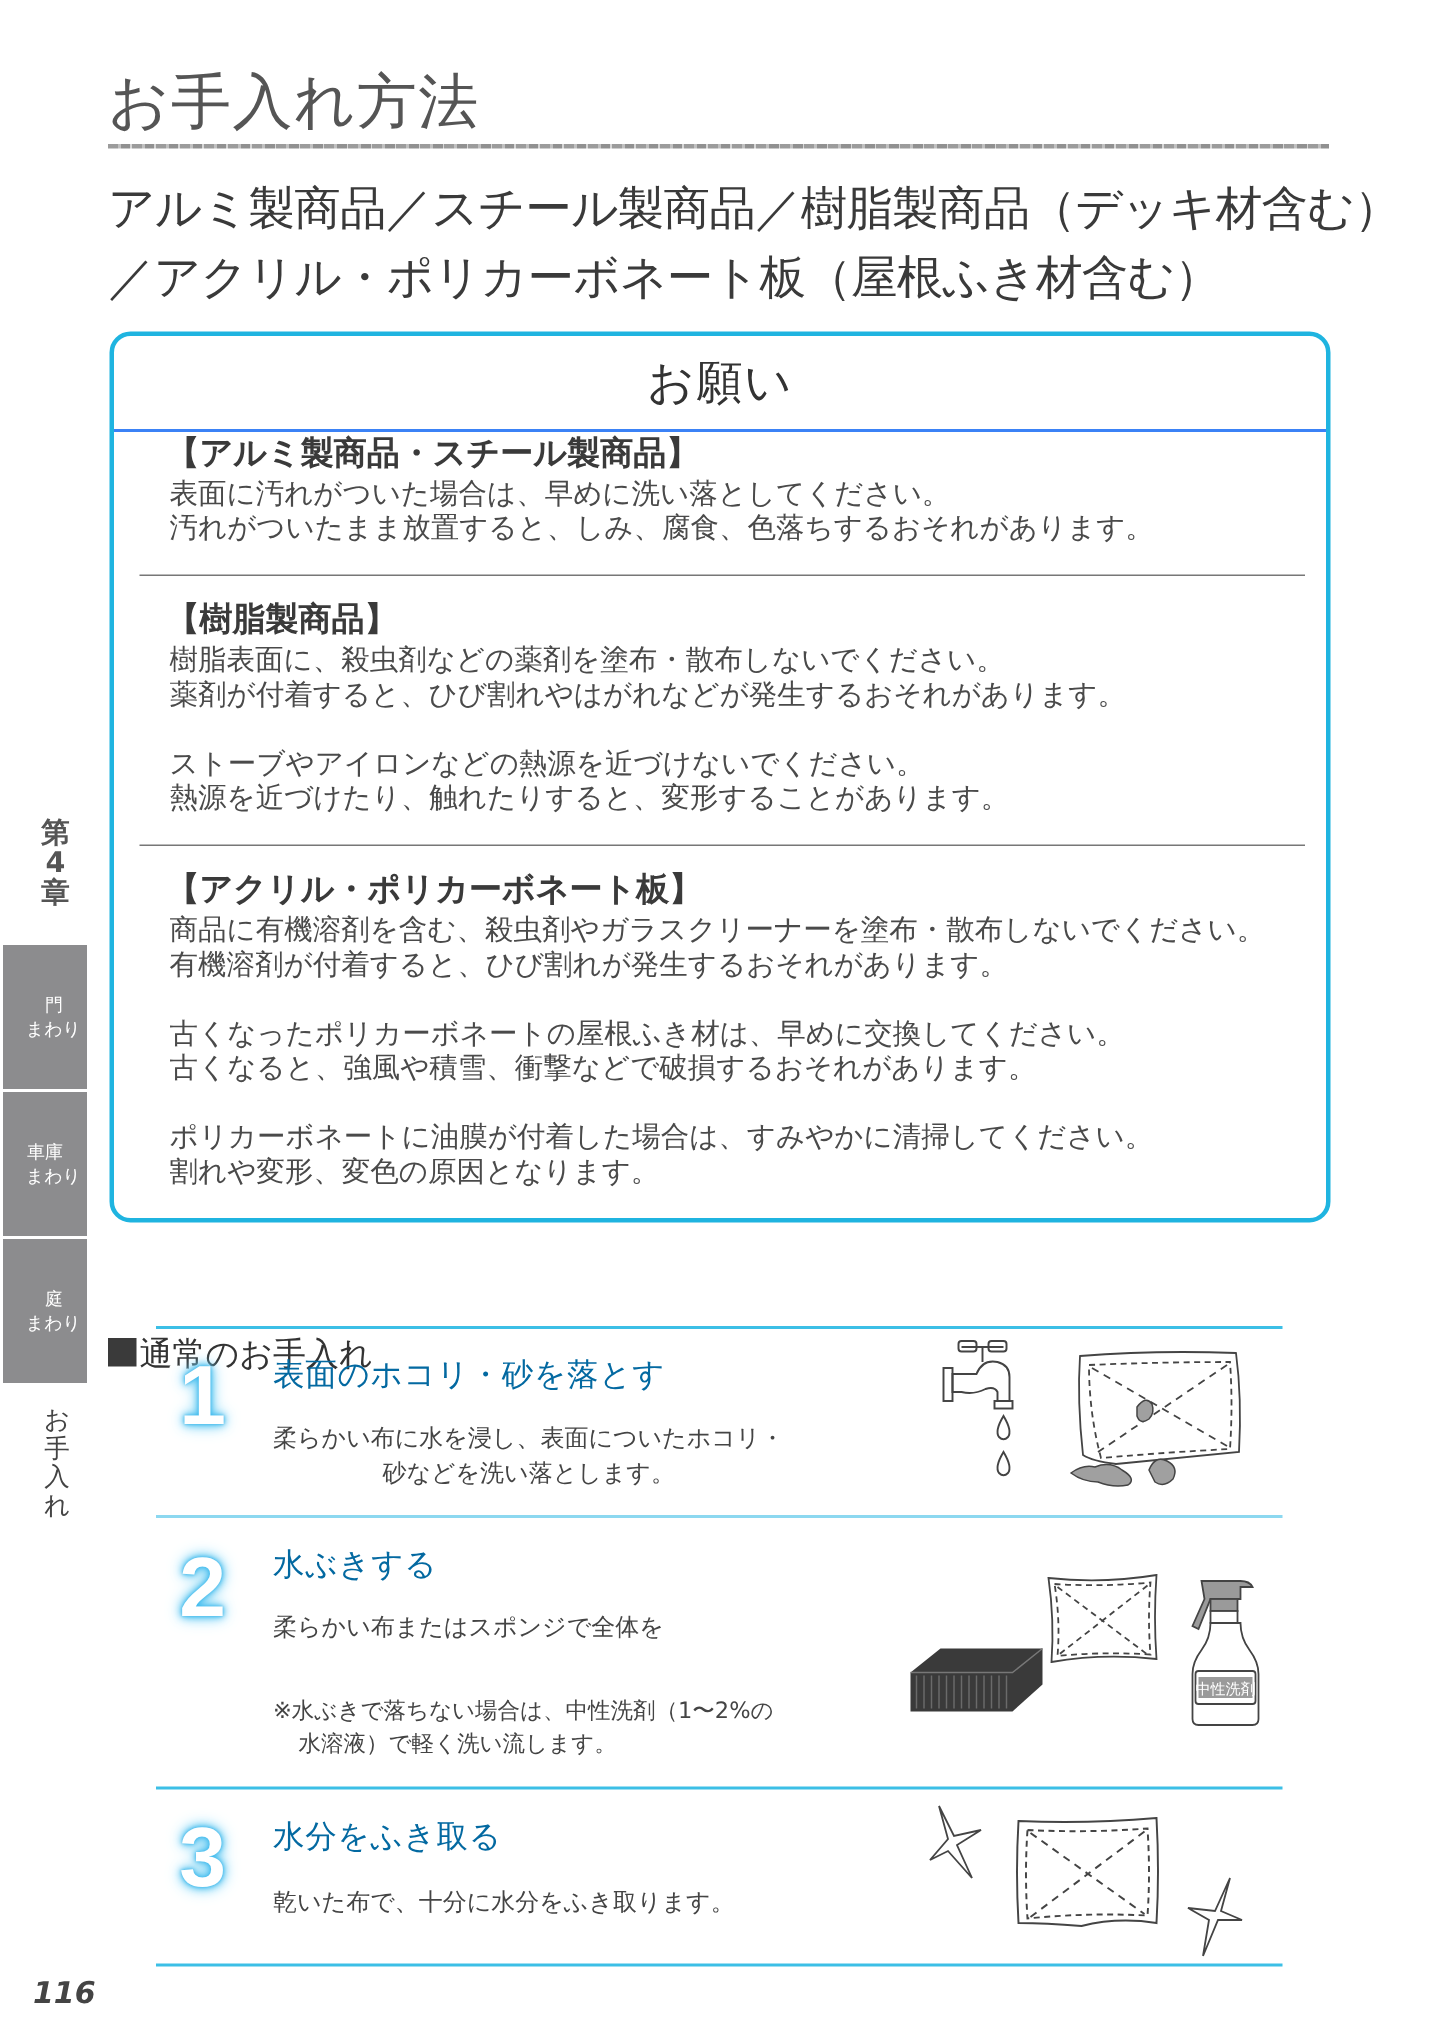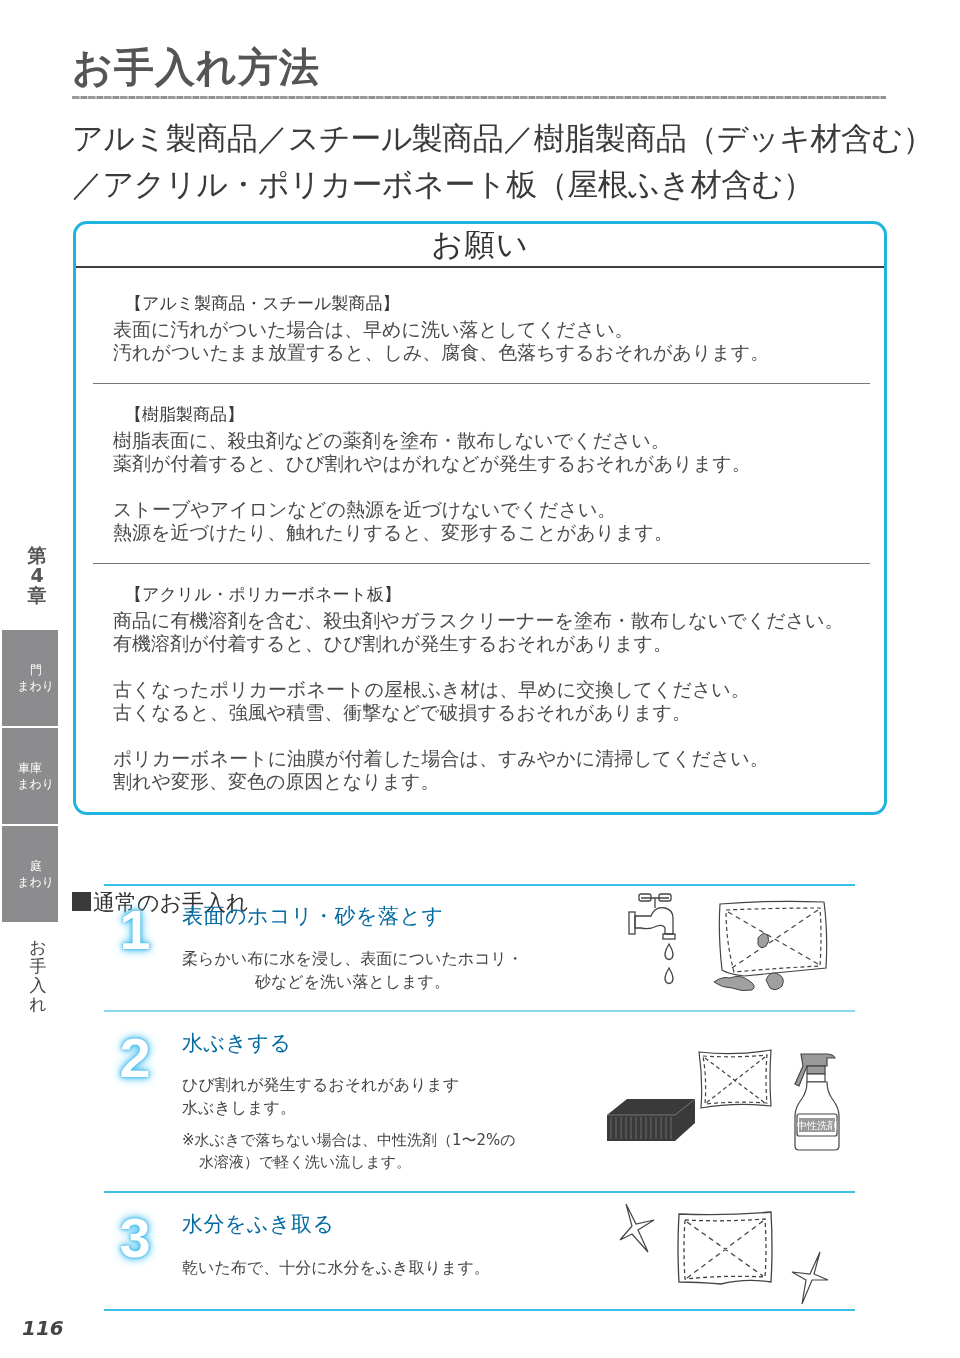--- a/index.html
+++ b/index.html
@@ -1,31 +1,31 @@
 <!DOCTYPE html>
 <html><head>
 <meta charset="utf-8">
 <style>
   * { box-sizing: border-box; margin: 0; padding: 0; }
   html, body { width: 960px; height: 1358px; background: #ffffff; overflow: hidden; }
   body { position: relative; font-family: "DejaVu Sans", "Liberation Sans", sans-serif; color: #3c3c3c; }
 
-  .page-title { position: absolute; left: 72px; top: 40px; font-size: 40px; font-weight: bold; color: #555555; letter-spacing: 1px; }
+  .page-title { position: absolute; left: 72px; top: 40px; font-size: 40px; font-weight: normal; color: #555555; letter-spacing: 1px; }
   .title-rule { position: absolute; left: 72px; top: 96px; width: 814px; height: 3px;
     background: repeating-linear-gradient(90deg, #8a8a8a 0 7px, #b5b5b5 7px 9px, #7d7d7d 9px 15px, #cfcfcf 15px 16px); opacity: .85; }
   .subtitle { position: absolute; left: 72px; font-size: 31px; color: #3a3a3a; white-space: nowrap; letter-spacing: -0.5px; }
   .subtitle.l1 { top: 118px; }
   .subtitle.l2 { top: 164px; }
 
   .notice-box { position: absolute; left: 73px; top: 221px; width: 814px; height: 594px;
     border: 3px solid #1fb4e0; border-radius: 14px; background: #fff; }
-  .notice-header { height: 44px; border-bottom: 2px solid #404040; display: flex; align-items: center; justify-content: center; }
+  .notice-header { height: 64px; border-bottom: 2px solid #3b82f6; display: flex; align-items: center; justify-content: center; }
   .notice-title { font-size: 31px; color: #333; letter-spacing: 1px; }
   .notice-section { position: absolute; left: 17px; width: 778px; }
-  .notice-section .sec-title { font-size: 17px; color: #3a3a3a; margin-left: 32px; height: 30px; line-height: 30px; }
+  .notice-section .sec-title { font-size: 22px; color: #3a3a3a; margin-left: 18px; height: 30px; line-height: 30px; font-weight: bold; }
   .notice-section .para { margin-left: 20px; font-size: 19px; line-height: 23px; color: #4a4a4a; margin-bottom: 23px; }
   .notice-section .para:last-child { margin-bottom: 0; }
   .notice-divider { position: absolute; left: 17px; width: 777px; height: 1px; background: #777; }
 
   .side-chapter { position: absolute; left: 22px; top: 545px; width: 30px; text-align: center; font-size: 19px; font-weight: bold; color: #555; line-height: 20px; }
   .side-tab { position: absolute; left: 2px; width: 56px; height: 96px; background: #8c8c8e; color: #fff; font-size: 12px; text-align: right; padding-right: 4px; display: flex; flex-direction: column; justify-content: center; line-height: 16px; }
   .side-tab .t1 { padding-right: 12px; }
   .side-current { position: absolute; left: 26px; top: 938px; width: 24px; font-size: 17px; color: #444; line-height: 19px; text-align: center; }
 
   .section-heading { position: absolute; left: 72px; top: 888px; font-size: 22px; color: #333; }
@@ -154,22 +154,21 @@
     <path d="M4 84 q8 -6 16 -4 q10 -4 18 2 q10 6 4 10 q-10 2 -20 -2 q-10 0 -18 -6 z"></path>
     <path d="M56 82 q4 -10 12 -6 q8 4 4 12 q-6 6 -12 2 z"></path>
   </g>
 </svg>
 
 <div class="step-rule light" style="top:1010px;"></div>
 
 <div class="step-num" style="top:1026px;">2</div>
 <div class="step-title" style="top:1029px;">水ぶきする</div>
 <div class="step-body" style="top:1073px;">
-  <div>ひび割れが発生するおそれがあります</div>
-  <div>水ぶきします。</div>
+  <div>柔らかい布またはスポンジで全体を</div>
 </div>
 <div class="step-note" style="top:1129px;">
   <div>※水ぶきで落ちない場合は、中性洗剤（1〜2%の</div>
   <div class="indent">水溶液）で軽く洗い流します。</div>
 </div>
 <svg class="illu" style="left:605px;top:1093px;" width="92" height="50" viewBox="0 0 92 50">
   <path d="M2 22 L22 6 L90 6 L90 30 L70 48 L2 48 Z" fill="#3a3a3a"></path>
   <path d="M2 22 L70 22 L90 6" stroke="#777" stroke-width="1" fill="none"></path>
   <g stroke="#6a6a6a" stroke-width="1">
     <path d="M6 24 v22 M11 24 v22 M16 24 v22 M21 24 v22 M26 24 v22 M31 24 v22 M36 24 v22 M41 24 v22 M46 24 v22 M51 24 v22 M56 24 v22 M61 24 v22 M66 24 v22"></path>

